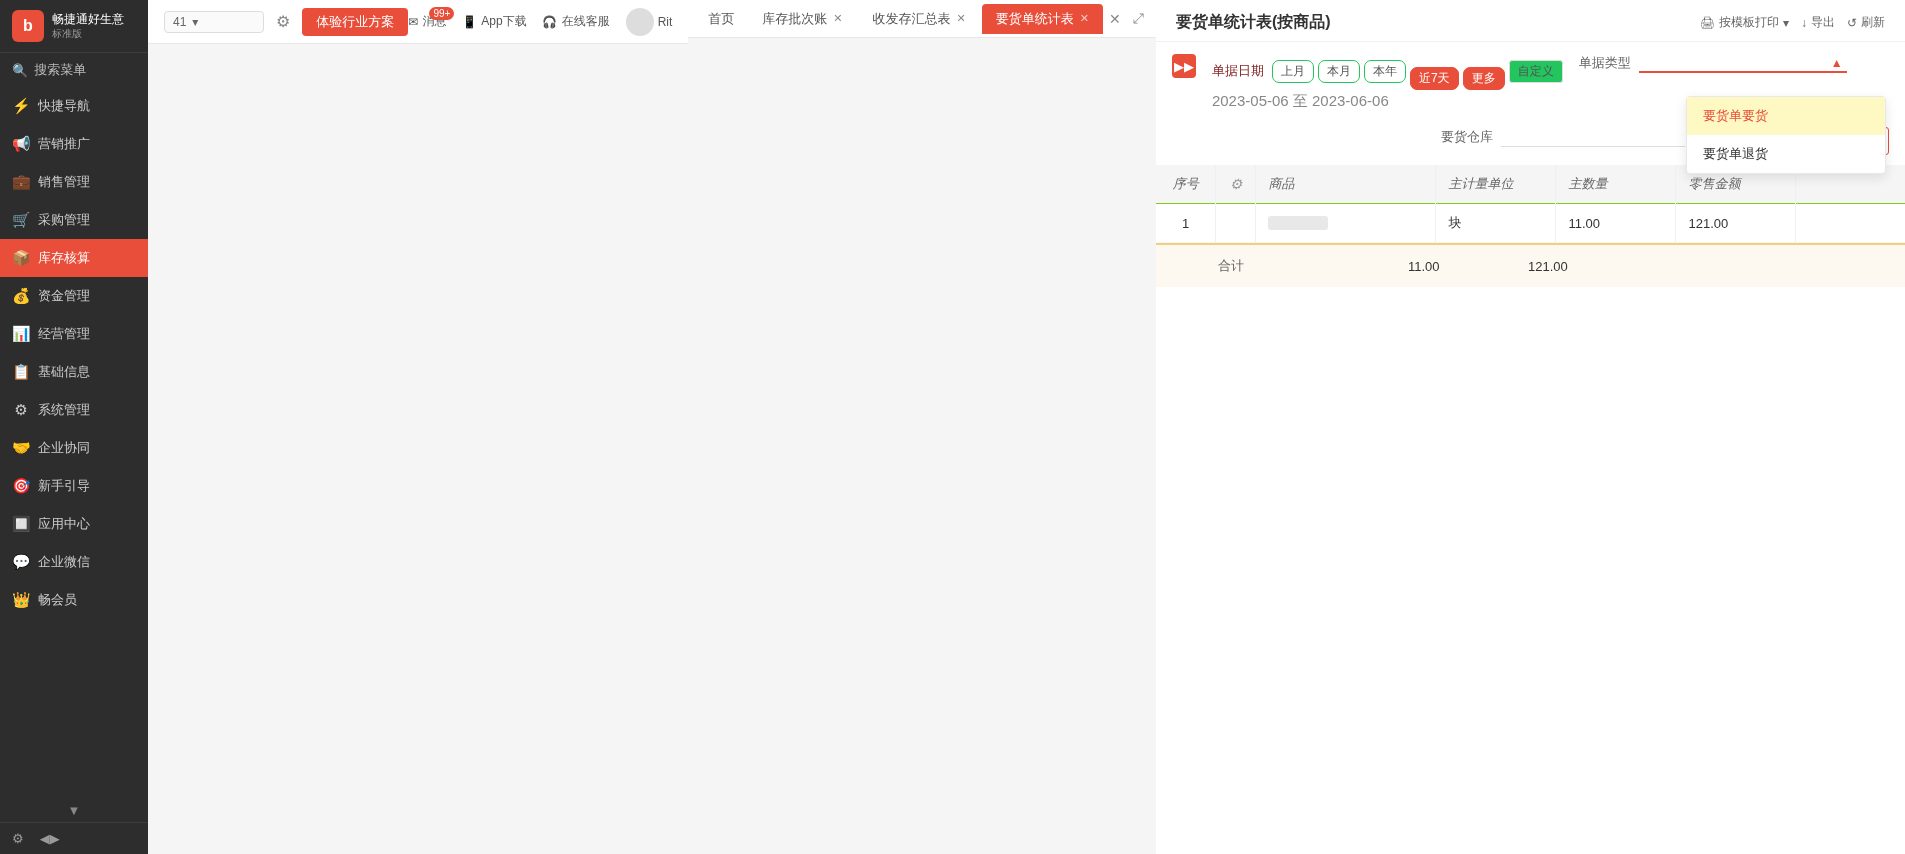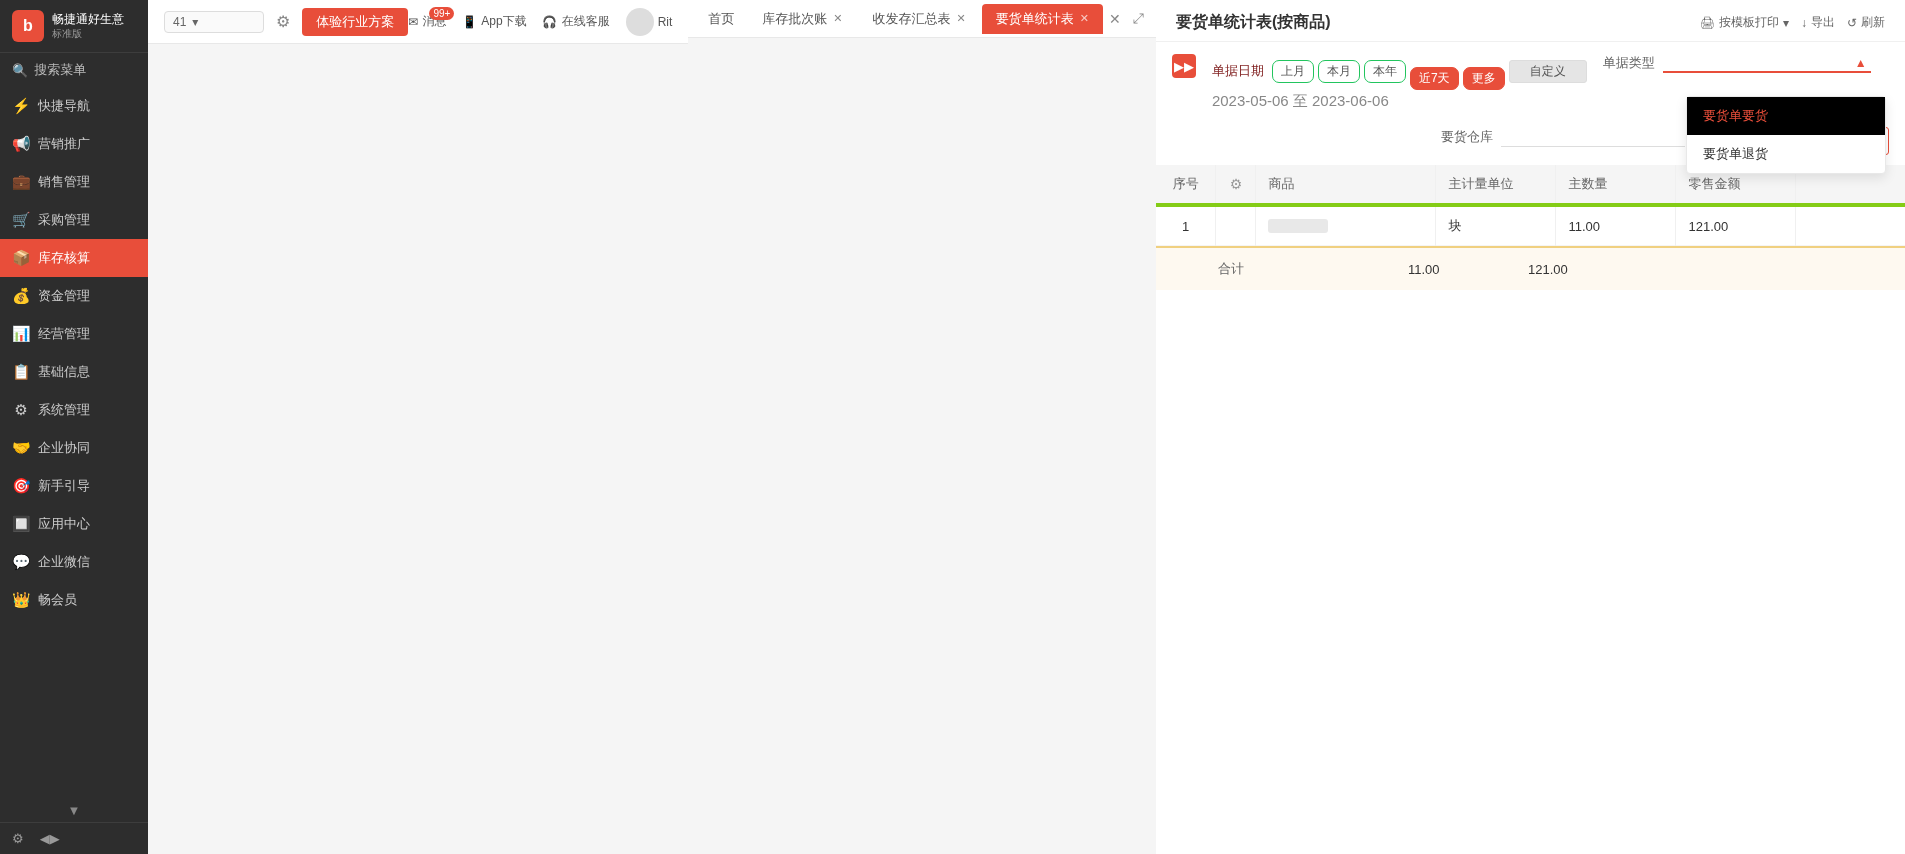--- a/index.html
+++ b/index.html
@@ -217,22 +217,22 @@
     .date-btns { display: flex; align-items: center; gap: 4px; }
     .date-btn {
       padding: 2px 8px; border-radius: 7px;
       border: 1px solid #22c55e; background: #fff;
       color: #555; font-size: 12px; cursor: pointer;
     }
     .date-btn.more {
       background: #e84e3a; color: #fff; border-color: #e84e3a; margin-top: 15px;
     }
     .date-custom {
-      color: #555; font-size: 12px; cursor: pointer; padding: 2px 20px;
-      border: 1px solid #ddd; border-radius: 3px; background: #e5e5e5;
+      color: #555; font-size: 12px; cursor: pointer; padding: 2px 8px;
+      border: 1px solid #ddd; border-radius: 3px; background: #22c55e;
     }
     .date-range { color: #888; font-size: 15px; margin-top: 2px; }
 
     .filter-type-group {
       display: flex; align-items: flex-start; gap: 8px;
     }
     .filter-type-label { color: #666; font-size: 13px; white-space: nowrap; margin-top: 2px; }
     .type-select-wrapper {
       position: relative;
     }
@@ -282,33 +282,34 @@
       box-shadow: 0 4px 12px rgba(0,0,0,0.1);
       z-index: 100;
       min-width: 200px;
     }
     .dropdown-item {
       padding: 10px 16px;
       cursor: pointer;
       font-size: 13px;
       color: #333;
     }
-    .dropdown-item.selected { background: #000000; color: #e84e3a; }
+    .dropdown-item.selected { background: #fef9c3; color: #e84e3a; }
 
     
     .table-wrapper {
       padding: 0 0;
     }
     table {
       width: 100%;
       border-collapse: collapse;
     }
     thead tr {
       background: #f5f5f5;
-      border-bottom: 4px solid #84cc16;
+      border-bottom: 1px solid #84cc16;
+      font-style: italic;
     }
     thead th {
       padding: 10px 12px;
       text-align: left;
       font-weight: normal;
       color: #666;
       font-size: 13px;
       border-right: 1px solid #f0f0f0;
     }
     thead th:last-child { border-right: none; }

